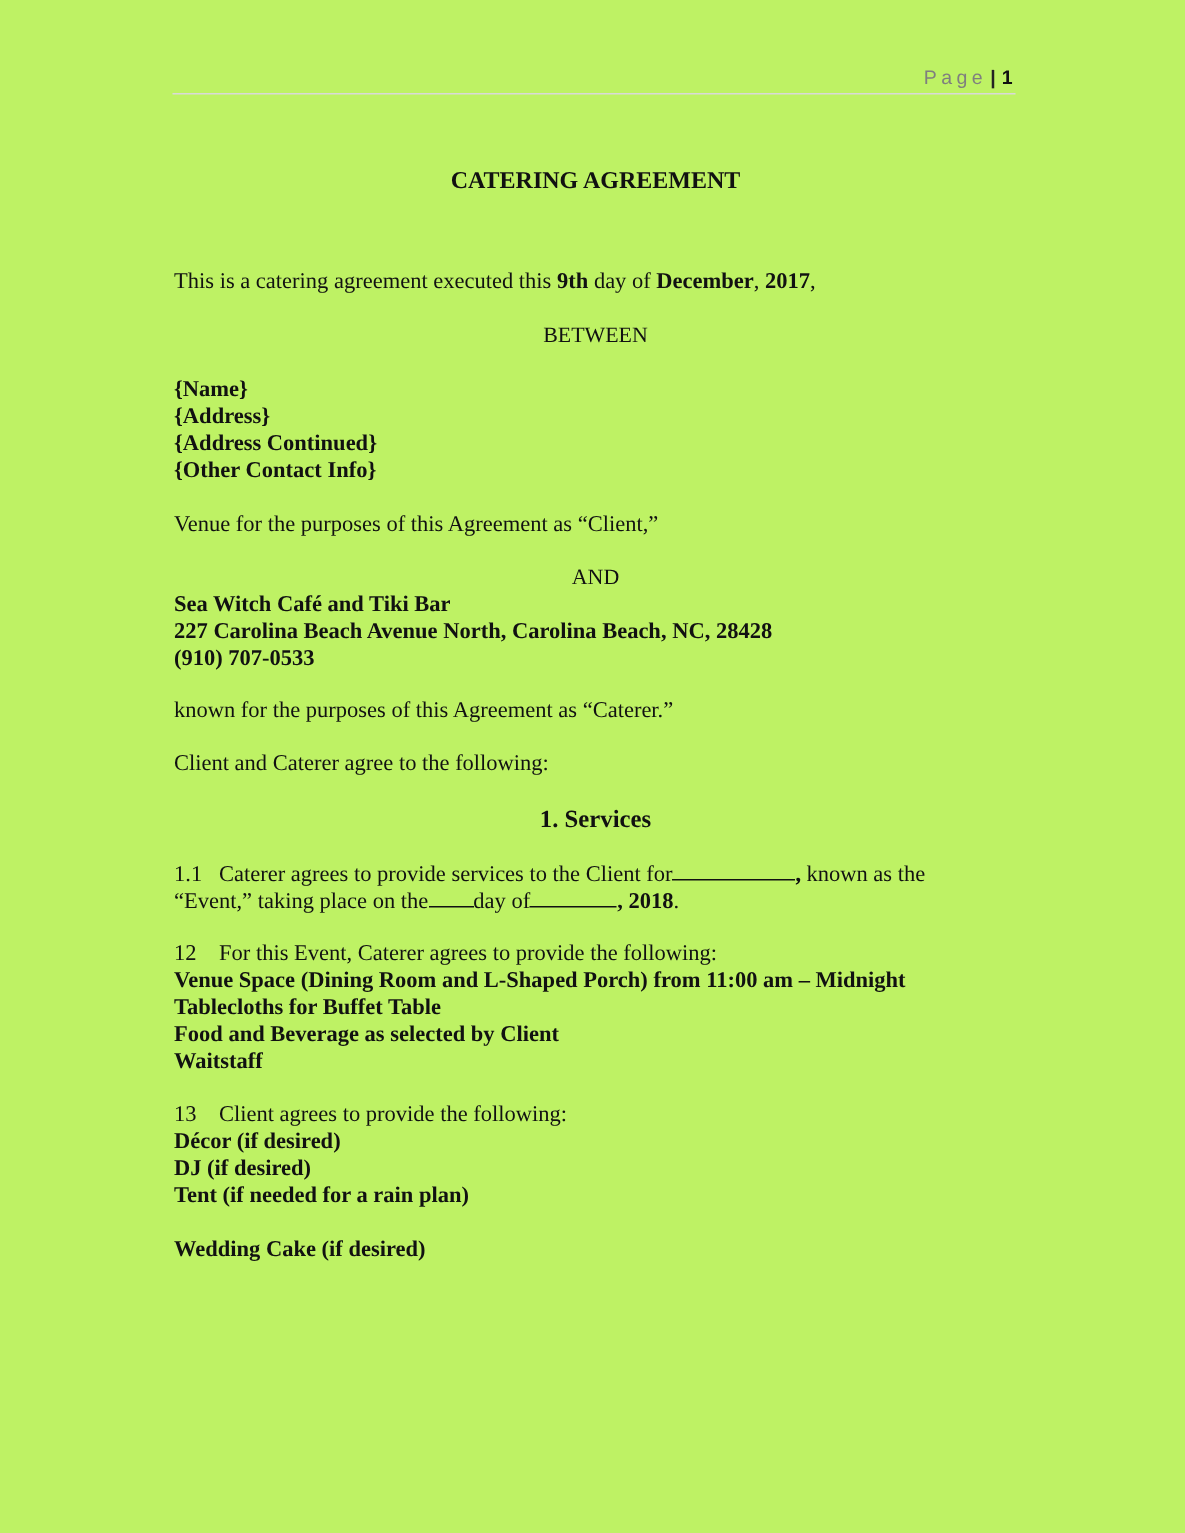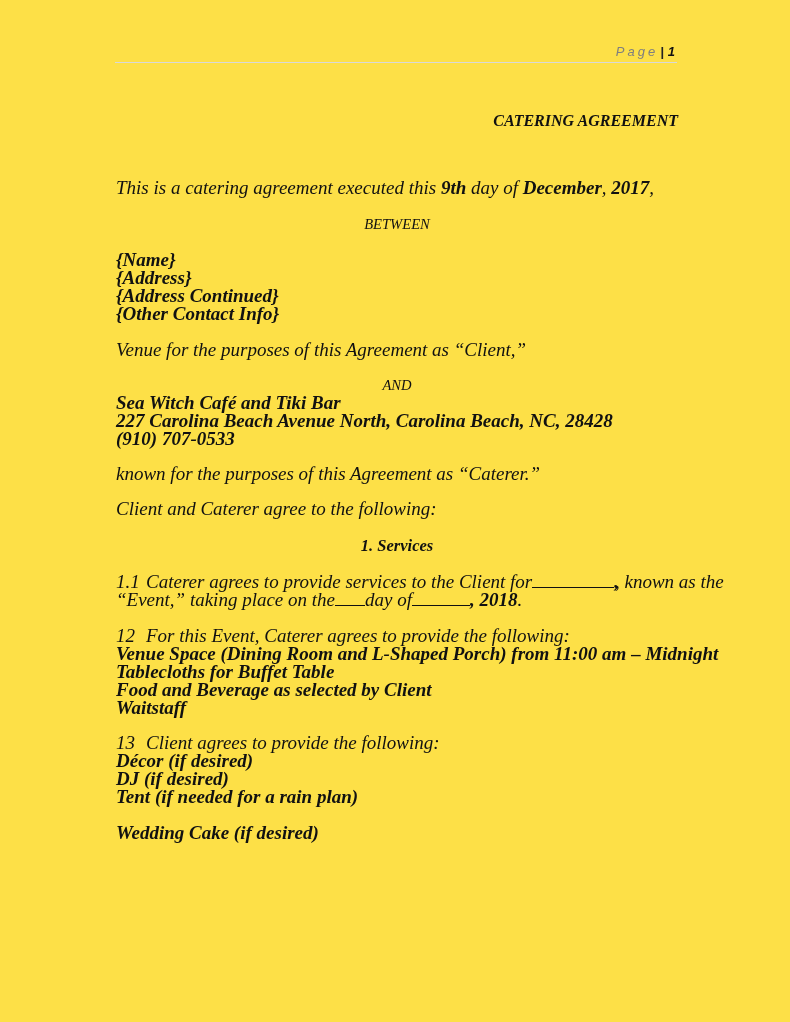--- a/index.html
+++ b/index.html
@@ -1,46 +1,46 @@
 <!DOCTYPE html>
 <html><head>
   <meta charset="utf-8">
   <style>
     html, body { margin: 0; padding: 0; background: #ffffff; }
     body { width: 790px; height: 1022px; position: relative; overflow: hidden;
            font-family: "Liberation Serif", "DejaVu Serif", serif; color: #111111; }
-    .page { position: absolute; left: 0; top: 0; width: 790px; height: 1022px; background: #fde047; font-style: italic; }
+    .page { position: absolute; left: 0; top: 0; width: 790px; height: 1022px; background: #bef264; }
     .header { position: absolute; left: 115px; top: 44px; width: 562px; height: 18px; }
     .page-num { position: absolute; right: 2px; top: 0; font-family: "Liberation Sans", "DejaVu Sans", sans-serif;
                 font-size: 13px; color: #7f7f7f; letter-spacing: 3px; }
     .page-num .bar { color: #222; font-weight: bold; letter-spacing: 0; margin-left: 2px; }
     .page-num .num { color: #111; font-weight: bold; letter-spacing: 0; margin-left: 4px; }
     .header-rule { position: absolute; left: 0; top: 18px; width: 562px; height: 1px; background: #d9d9d9; }
 
-    .text { position: absolute; left: 116px; font-size: 19px; line-height: 18px; white-space: nowrap; }
+    .text { position: absolute; left: 116px; font-size: 15px; line-height: 18px; white-space: nowrap; }
     .center { position: absolute; left: 116px; width: 562px; text-align: center; font-size: 14.6px; line-height: 18px; }
     .b { font-weight: bold; }
     .title { font-weight: bold; font-size: 16px; }
     .h1 { font-weight: bold; font-size: 16.5px; text-align: center; }
     .blank { display: inline-block; border-bottom: 1.3px solid #111; height: 13px; vertical-align: baseline; }
     .num-label { display: inline-block; width: 30px; }
   </style>
 </head>
 <body>
 
 <div class="page">
 
   <div class="header">
     <div class="page-num">
       <span>Page</span><span class="bar">|</span><span class="num">1</span>
     </div>
     <div class="header-rule"></div>
   </div>
 
-  <div class="center title" style="top:112px;text-align:right;">CATERING AGREEMENT</div>
+  <div class="center title" style="top:112px;">CATERING AGREEMENT</div>
 
   <div class="text" style="top:179px;">
     <span>This is a catering agreement executed this </span><span class="b">9th</span><span> day of </span><span class="b">December</span><span>, </span><span class="b">2017</span><span>,</span>
   </div>
 
   <div class="center" style="top:215px;">BETWEEN</div>
 
   <div class="text b" style="top:251px;">{Name}</div>
   <div class="text b" style="top:269px;">{Address}</div>
   <div class="text b" style="top:287px;">{Address Continued}</div>

